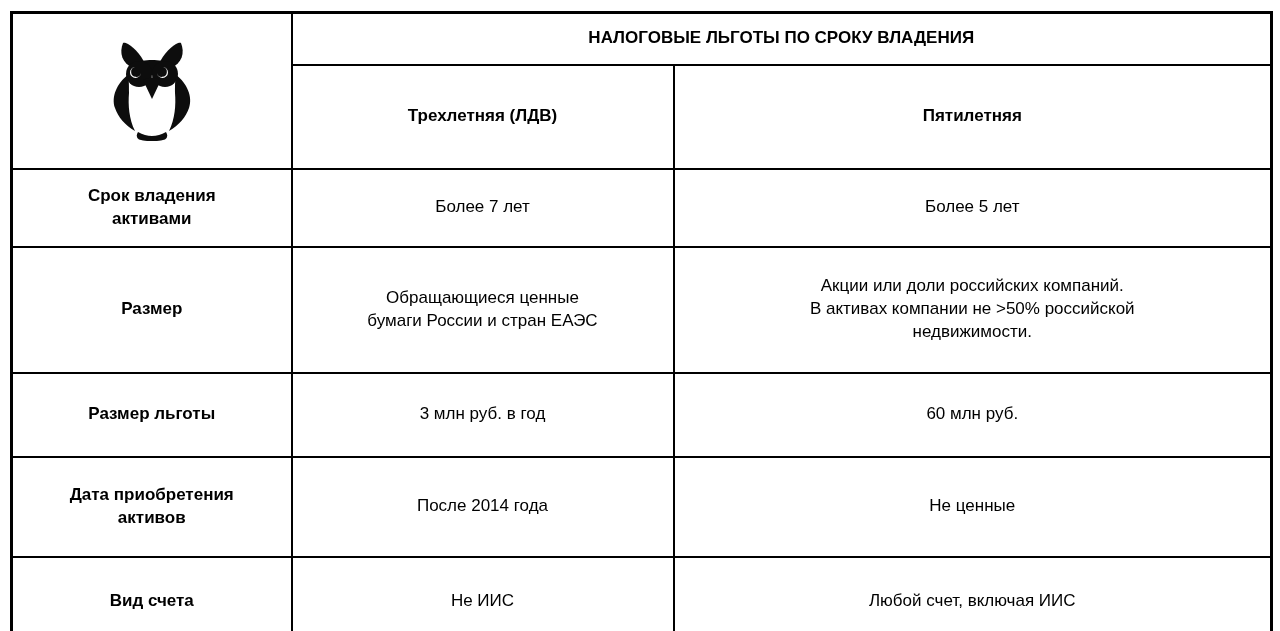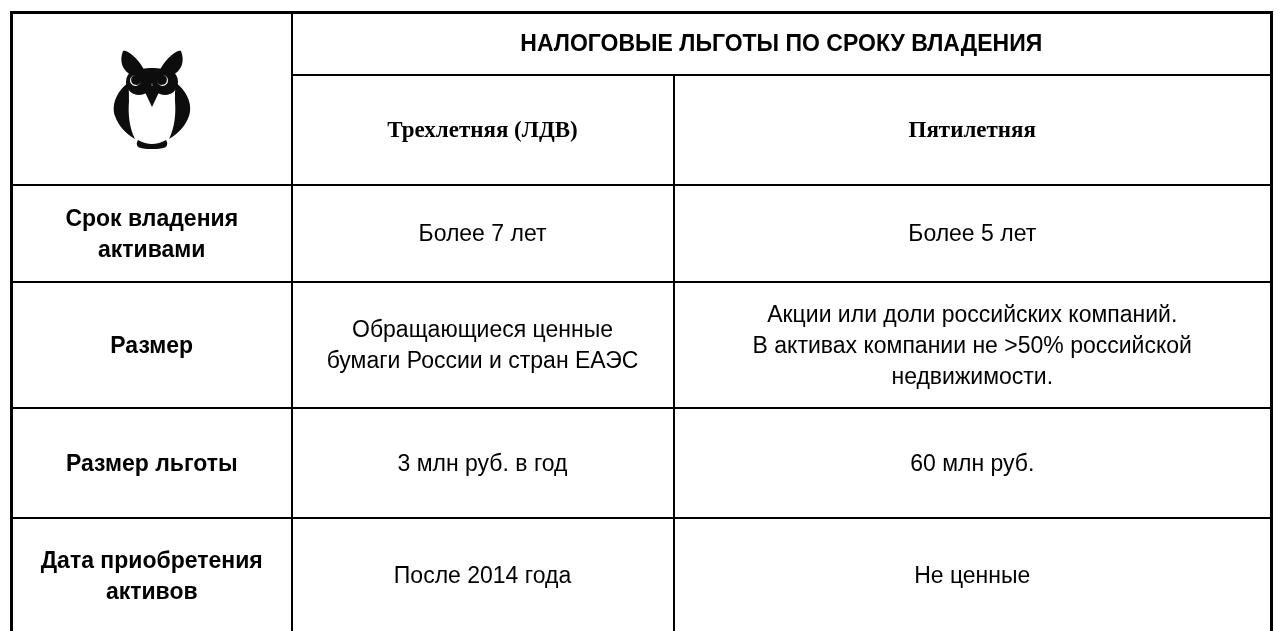--- a/index.html
+++ b/index.html
@@ -26,44 +26,43 @@
     height: 609px;
     border-collapse: collapse;
     table-layout: fixed;
     border: 3px solid #000000;
   }
   table.tbl td {
     border: 2px solid #000000;
     text-align: center;
     vertical-align: middle;
     padding: 4px 22px;
-    font-size: 23px;
+    font-size: 17px;
     line-height: 1.35;
     white-space: pre-line;
     background: #ffffff;
   }
   col.c1 { width: 280px; }
   col.c2 { width: 382px; }
   col.c3 { width: 598px; }
   tr.r-title  { height: 37px; }
   tr.r-head   { height: 74px; }
-  tr.r-term   { height: 97px; margin-top: 40px; }
+  tr.r-term   { height: 78px; margin-top: 40px; }
   tr.r-assets { height: 126px; }
-  tr.r-size   { height: 110px; }
-  tr.r-date   { height: 115px; }
+  tr.r-size   { height: 84px; }
+  tr.r-date   { height: 100px; }
   tr.r-acct   { height: 90px; }
   td.title {
     font-weight: bold;
     font-size: 22px;
     padding: 2px 10px;
   }
   td.hdr {
     font-weight: bold;
     font-size: 21px;
-    font-family: Liberation Serif, serif;
   }
   td.label {
     font-weight: bold;
   }
   td.gray { background: #d2d2d2; }
   td.logo-cell { padding: 0; }
   .owl-wrap {
     display: flex;
     align-items: center;
     justify-content: center;

